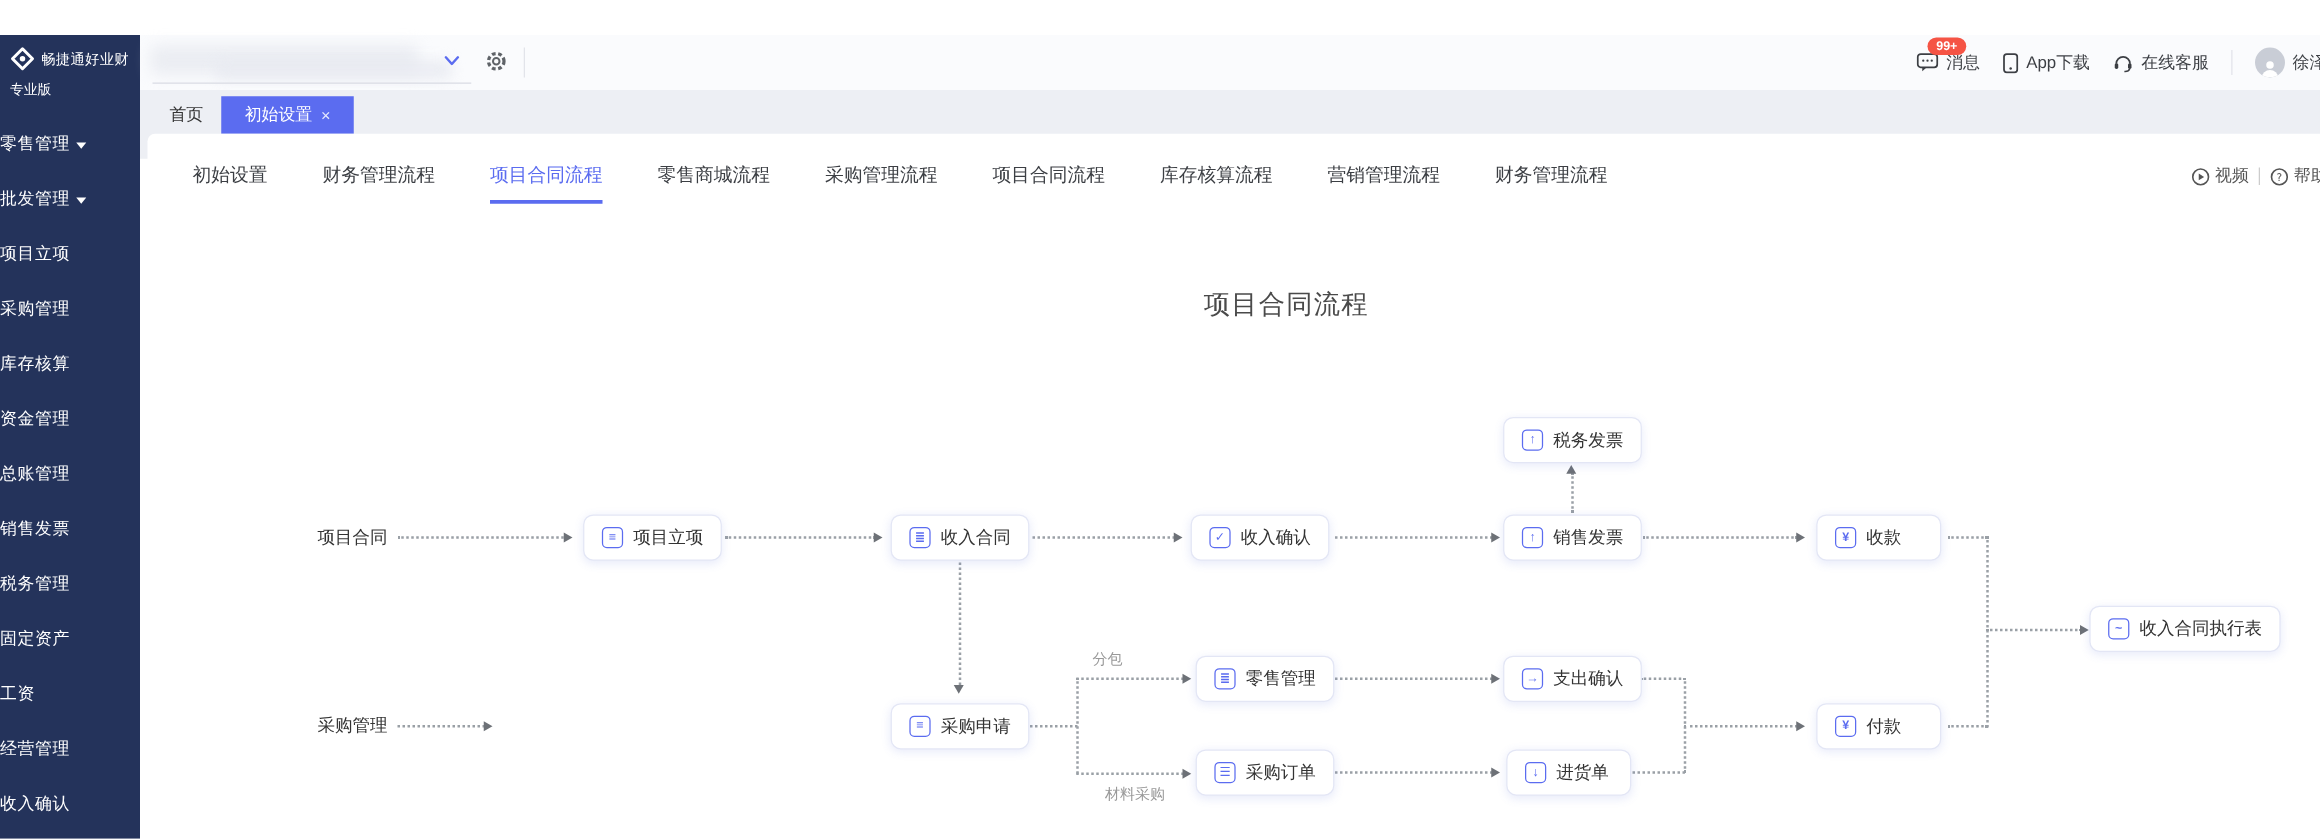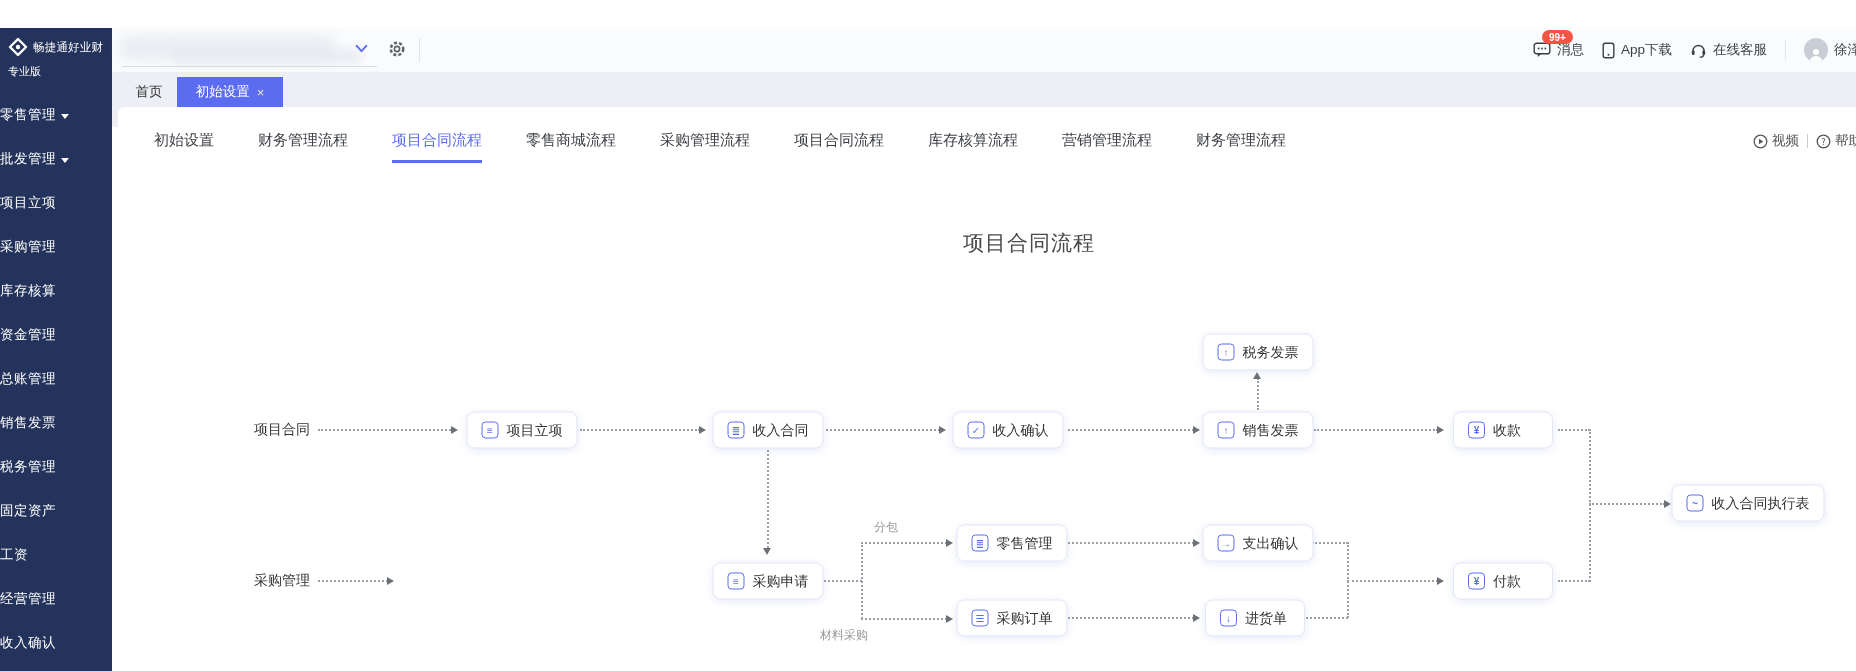--- a/index.html
+++ b/index.html
@@ -283,21 +283,21 @@
   <div class="hline" style="left:318px; top:580px; width:70px;"></div>
   <div class="ah-r" style="left:387px; top:576.5px;"></div>
 
   <div class="hline" style="left:824px; top:580px; width:38px;"></div>
   <div class="vline" style="left:861px; top:542px; height:77px;"></div>
   <div class="hline" style="left:861px; top:542px; width:86px;"></div>
   <div class="ah-r" style="left:946px; top:538.5px;"></div>
   <div class="hline" style="left:861px; top:618px; width:86px;"></div>
   <div class="ah-r" style="left:946px; top:614.5px;"></div>
   <div class="branchlabel" style="left:874px; top:519px;">分包</div>
-  <div class="branchlabel" style="left:820px; top:627px;">材料采购</div>
+  <div class="branchlabel" style="left:884px; top:627px;">材料采购</div>
 
   <div class="hline" style="left:1068px; top:542px; width:126px;"></div>
   <div class="ah-r" style="left:1193px; top:538.5px;"></div>
   <div class="hline" style="left:1068px; top:617px; width:126px;"></div>
   <div class="ah-r" style="left:1193px; top:613.5px;"></div>
 
   <div class="hline" style="left:1312px; top:542px; width:36px;"></div>
   <div class="hline" style="left:1306px; top:617px; width:42px;"></div>
   <div class="vline" style="left:1347px; top:542px; height:76px;"></div>
   <div class="hline" style="left:1347px; top:580px; width:91px;"></div>

